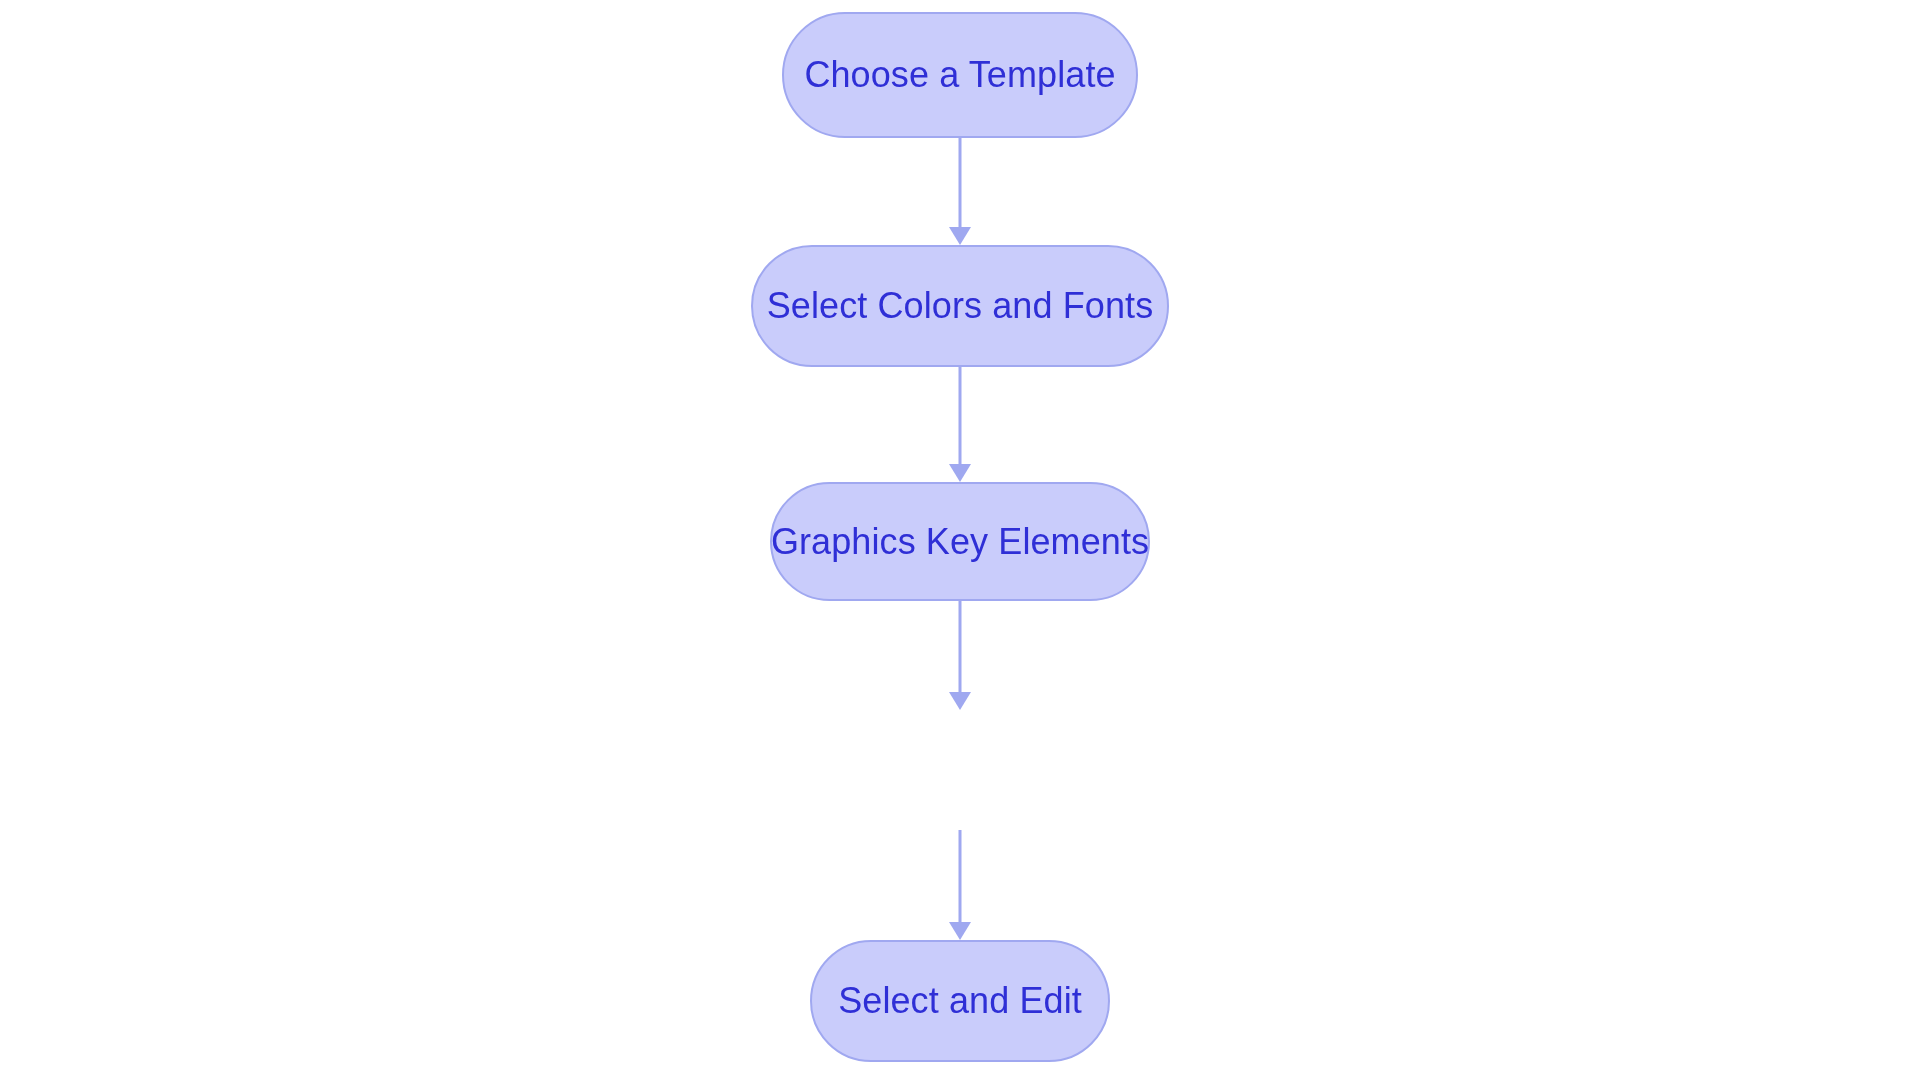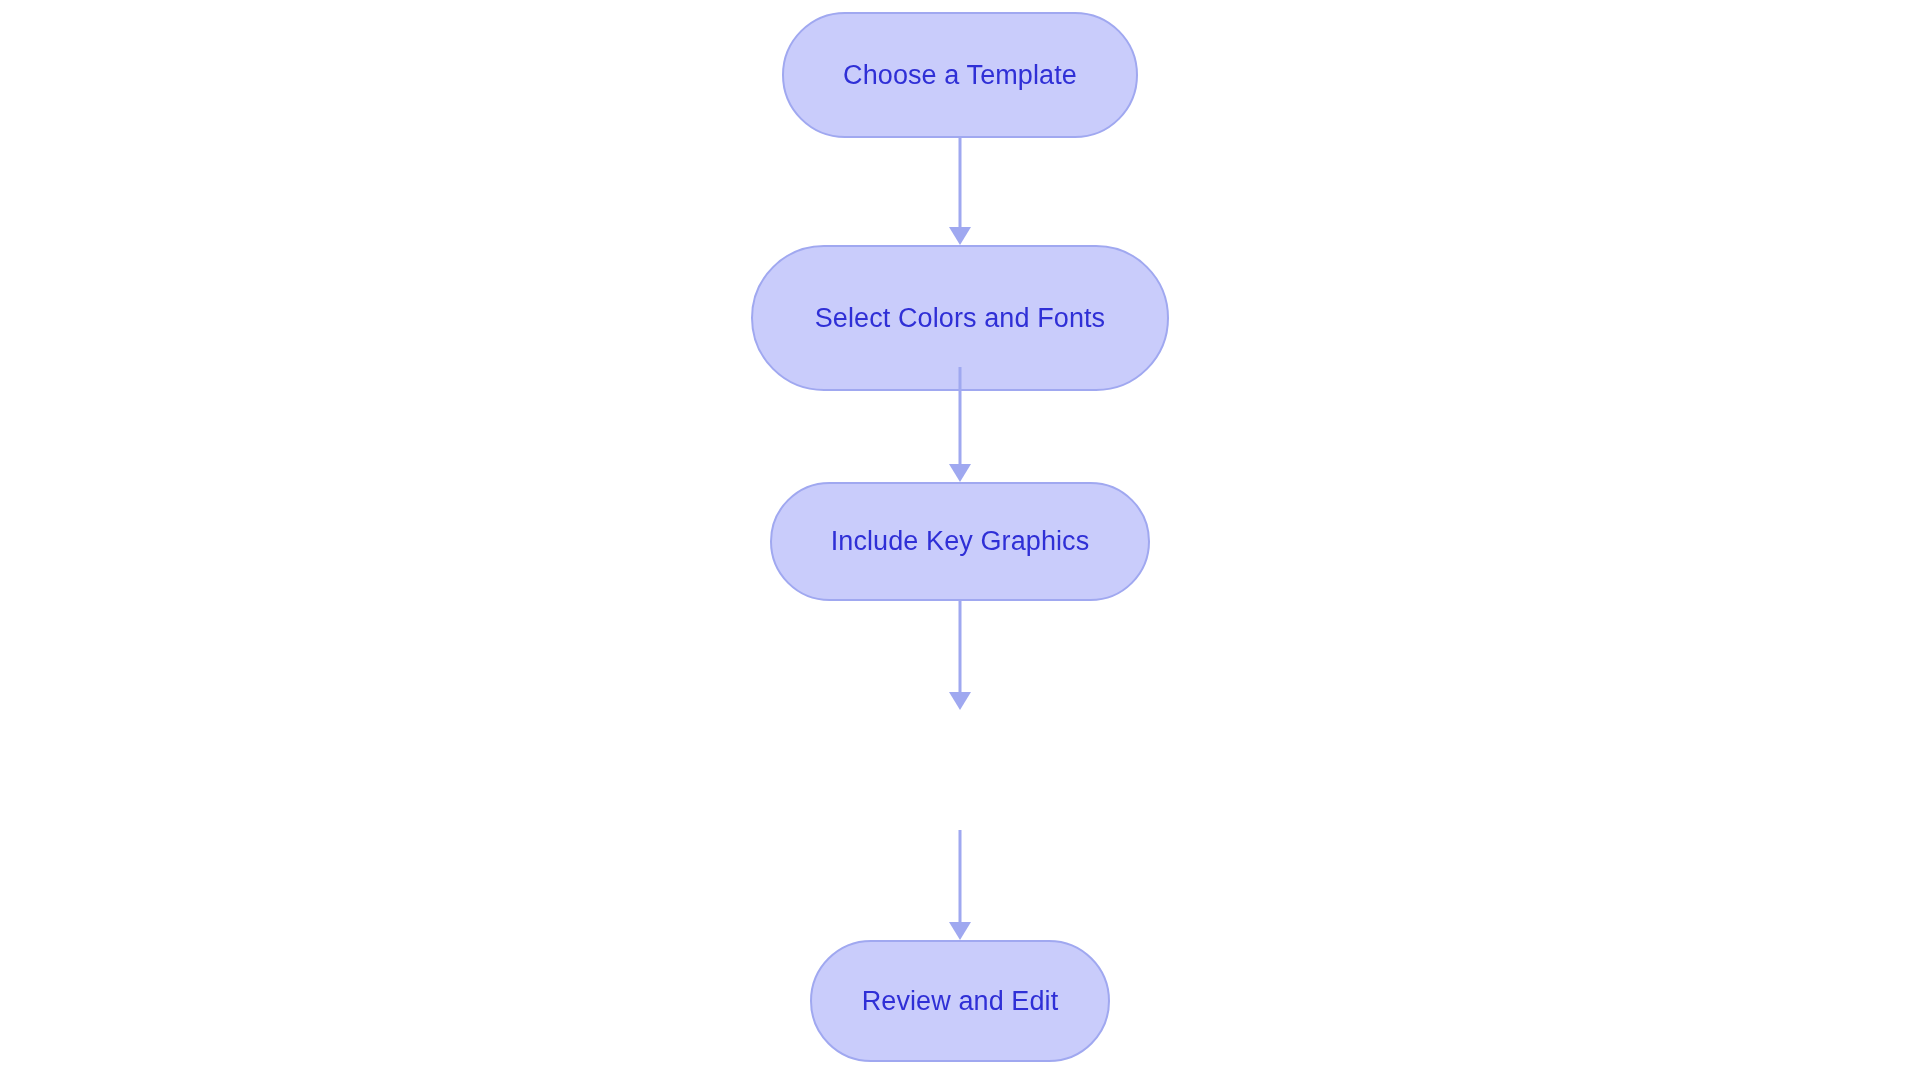--- a/index.html
+++ b/index.html
@@ -26,21 +26,21 @@
     align-items: center;
     justify-content: center;
     background: #c9ccfb;
     border: 2px solid #a0a8f0;
     border-radius: 9999px;
     transform: translateX(-50%);
   }
   .flow-node-label {
     color: #2f2fd6;
     font-family: "Liberation Sans", sans-serif;
-    font-size: 27px;
+    font-size: 36px;
     font-weight: 400;
     letter-spacing: 0.1px;
     line-height: 1;
     white-space: nowrap;
     text-align: center;
   }
   .flow-edge {
     position: absolute;
     transform: translateX(-50%);
     width: 24px;
@@ -60,21 +60,21 @@
     width: 0;
     height: 0;
     transform: translateX(-50%);
     border-left: 11px solid transparent;
     border-right: 11px solid transparent;
     border-top: 18px solid #9fa8f0;
   }
 
   
   #node-0 { left: 960px; top: 12px;  width: 356px; height: 126px; }
-  #node-1 { left: 960px; top: 245px; width: 418px; height: 146px; }
+  #node-1 { left: 960px; top: 245px; width: 418px; height: 122px; }
   #node-2 { left: 960px; top: 482px; width: 380px; height: 119px; }
   #node-3 { left: 960px; top: 710px; width: 272px; height: 120px; }
   #node-4 { left: 960px; top: 940px; width: 300px; height: 122px; }
 
   
   #edge-0 { left: 960px; top: 138px; height: 107px; }
   #edge-0 .flow-edge-line { height: 89px; }
   #edge-1 { left: 960px; top: 367px; height: 115px; }
   #edge-1 .flow-edge-line { height: 97px; }
   #edge-2 { left: 960px; top: 601px; height: 109px; }
@@ -99,31 +99,31 @@
   <div class="flow-node" id="node-1">
     <span class="flow-node-label">Select Colors and Fonts</span>
   </div>
 
   <div class="flow-edge" id="edge-1">
     <div class="flow-edge-line"></div>
     <div class="flow-edge-arrow"></div>
   </div>
 
   <div class="flow-node" id="node-2">
-    <span class="flow-node-label">Include Key Graphics</span>
+    <span class="flow-node-label">Graphics Key Elements</span>
   </div>
 
   <div class="flow-edge" id="edge-2">
     <div class="flow-edge-line"></div>
     <div class="flow-edge-arrow"></div>
   </div>
 
 
   <div class="flow-edge" id="edge-3">
     <div class="flow-edge-line"></div>
     <div class="flow-edge-arrow"></div>
   </div>
 
   <div class="flow-node" id="node-4">
-    <span class="flow-node-label">Review and Edit</span>
+    <span class="flow-node-label">Select and Edit</span>
   </div>
 
 </div>
 
 </body></html>

